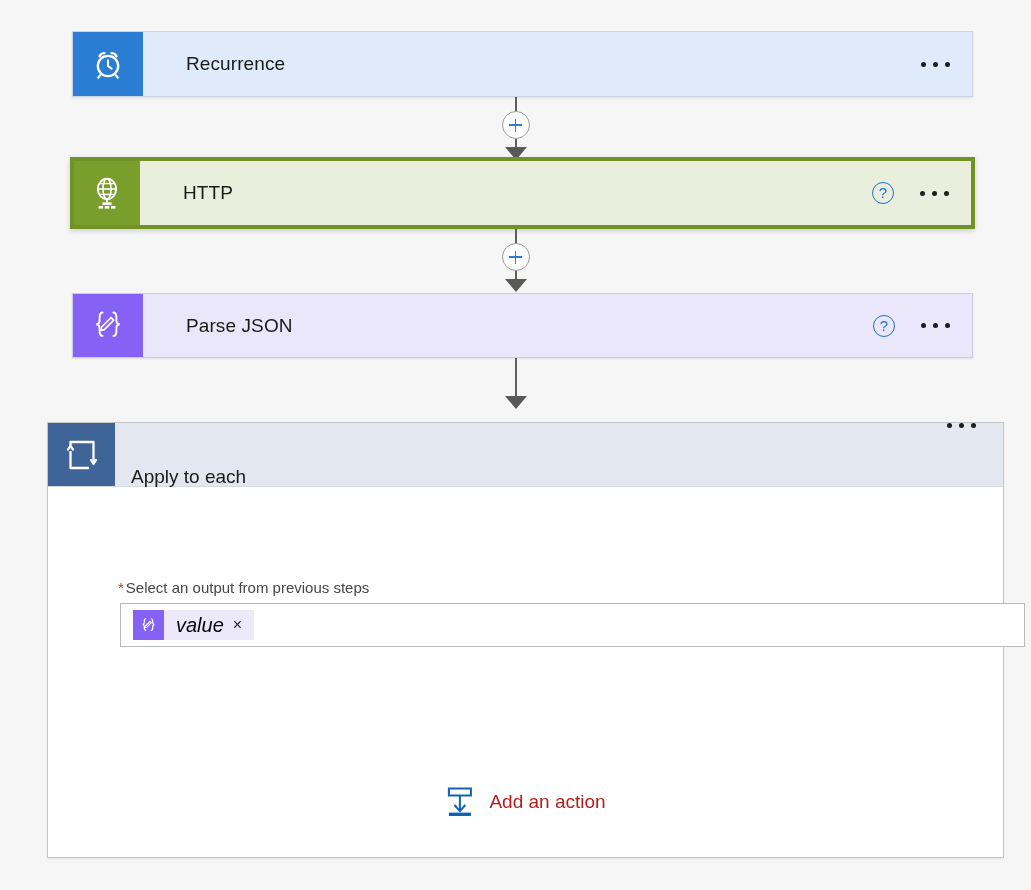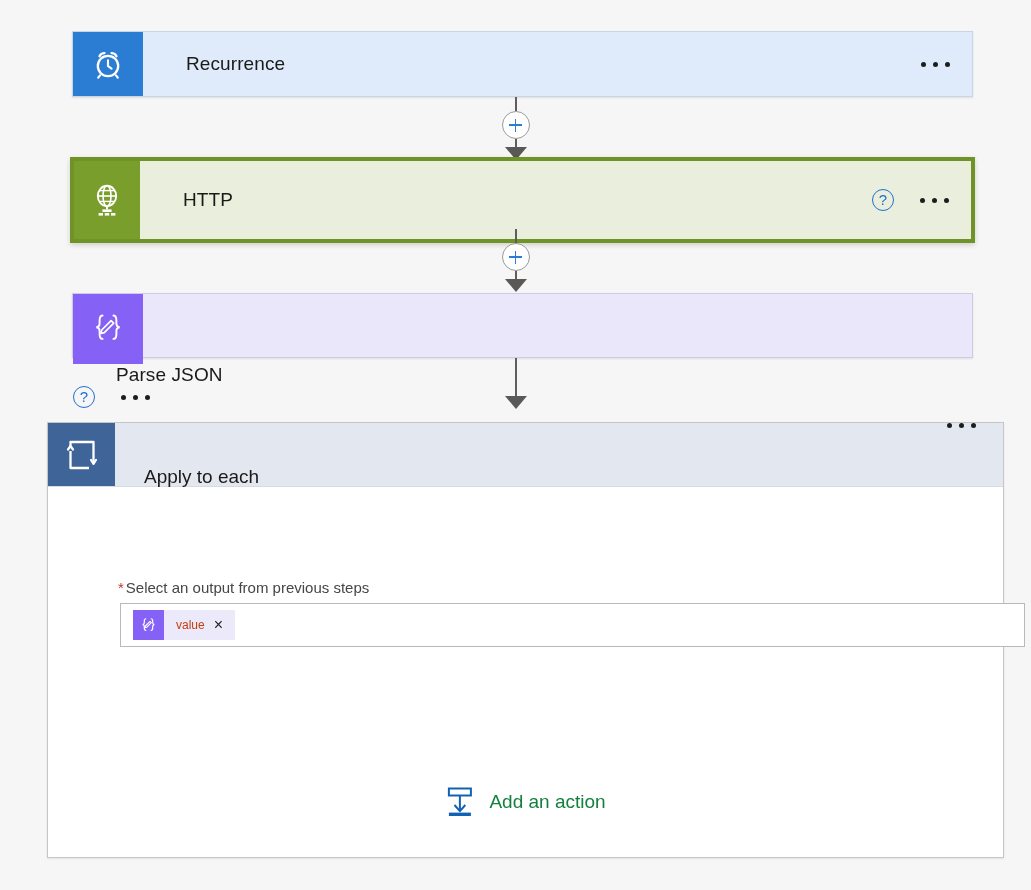--- a/index.html
+++ b/index.html
@@ -93,32 +93,31 @@
 
   
   #card-recurrence {
     left: 72px; top: 31px; width: 901px; height: 66px;
     background: #dfeafb;
     border-color: #c9d4e4;
   }
   #card-recurrence .icon-box { background: #2b7cd3; }
 
   #card-http {
-    left: 70px; top: 157px; width: 905px; height: 86px;
+    left: 70px; top: 157px; width: 905px; height: 72px;
     background: #e9efdc;
     border: 4px solid #6f9326;
     box-shadow: 0 2px 5px rgba(0,0,0,0.16);
   }
   #card-http .icon-box { background: #7a9e2b; width: 66px; flex-basis: 66px; }
 
   #card-parsejson {
     left: 72px; top: 293px; width: 901px; height: 65px;
     background: #eae7fb;
     border-color: #cfcae6;
-    flex-direction: column;
   }
   #card-parsejson .icon-box { background: #8661f5; }
 
   
   #scope-apply {
     position: absolute;
     left: 47px; top: 422px; width: 957px; height: 436px;
     background: #ffffff;
     border: 1px solid #c6c6c6;
     box-sizing: border-box;
@@ -132,21 +131,21 @@
     border-bottom: 1px solid #d5dae3;
   }
   #scope-header .icon-box {
     width: 67px; flex: 0 0 67px;
     background: #3f6498;
     display: flex; align-items: center; justify-content: center;
   }
   #scope-header .scope-title {
     flex: 1 1 auto;
     display: flex; align-items: center;
-    padding-left: 29px;
+    padding-left: 16px;
     font-size: 19px;
     color: #1b1a19;
     margin-top: 44px;
   }
   #scope-header .card-actions { padding-right: 27px; }
 
   #scope-body { padding: 1px; position: relative; height: 372px; }
 
   .field-label {
     position: absolute;
@@ -177,22 +176,23 @@
     height: 30px;
   }
   .token .token-icon {
     width: 31px; height: 30px;
     background: #8661f5;
     display: flex; align-items: center; justify-content: center;
     flex: 0 0 31px;
   }
   .token .token-label {
     padding: 0 9px 0 12px;
-    font-size: 12px;
-    color: #c2410c;
+    font-size: 20px;
+    color: #000000;
+    font-style: italic;
   }
   .token .token-remove {
     padding-right: 12px;
     font-size: 16px;
     color: #201f1e;
     cursor: pointer;
     line-height: 1;
   }
 
   
@@ -202,21 +202,21 @@
     transform: translateX(-50%);
     top: 300px;
     display: flex;
     align-items: center;
     gap: 16px;
     cursor: pointer;
     white-space: nowrap;
   }
   #add-action .add-label {
     font-size: 19px;
-    color: #15803d;
+    color: #b91c1c;
   }
 
   
   .connector {
     position: absolute;
     left: 50%;
     transform: translateX(-50%);
     display: flex;
     flex-direction: column;
     align-items: center;

